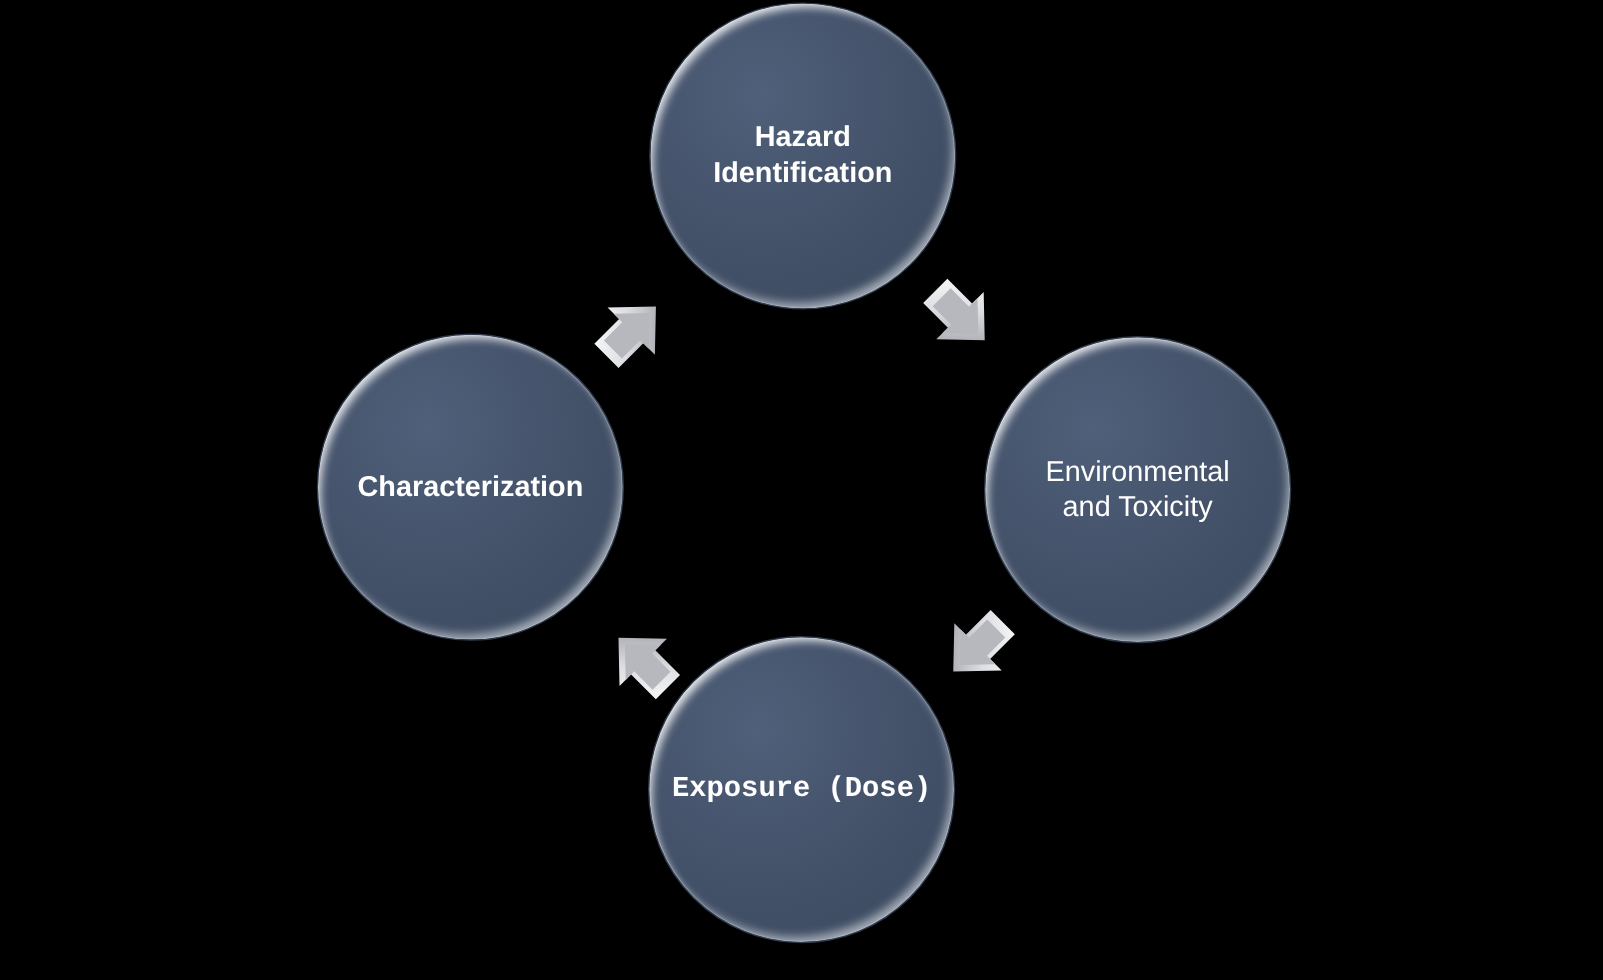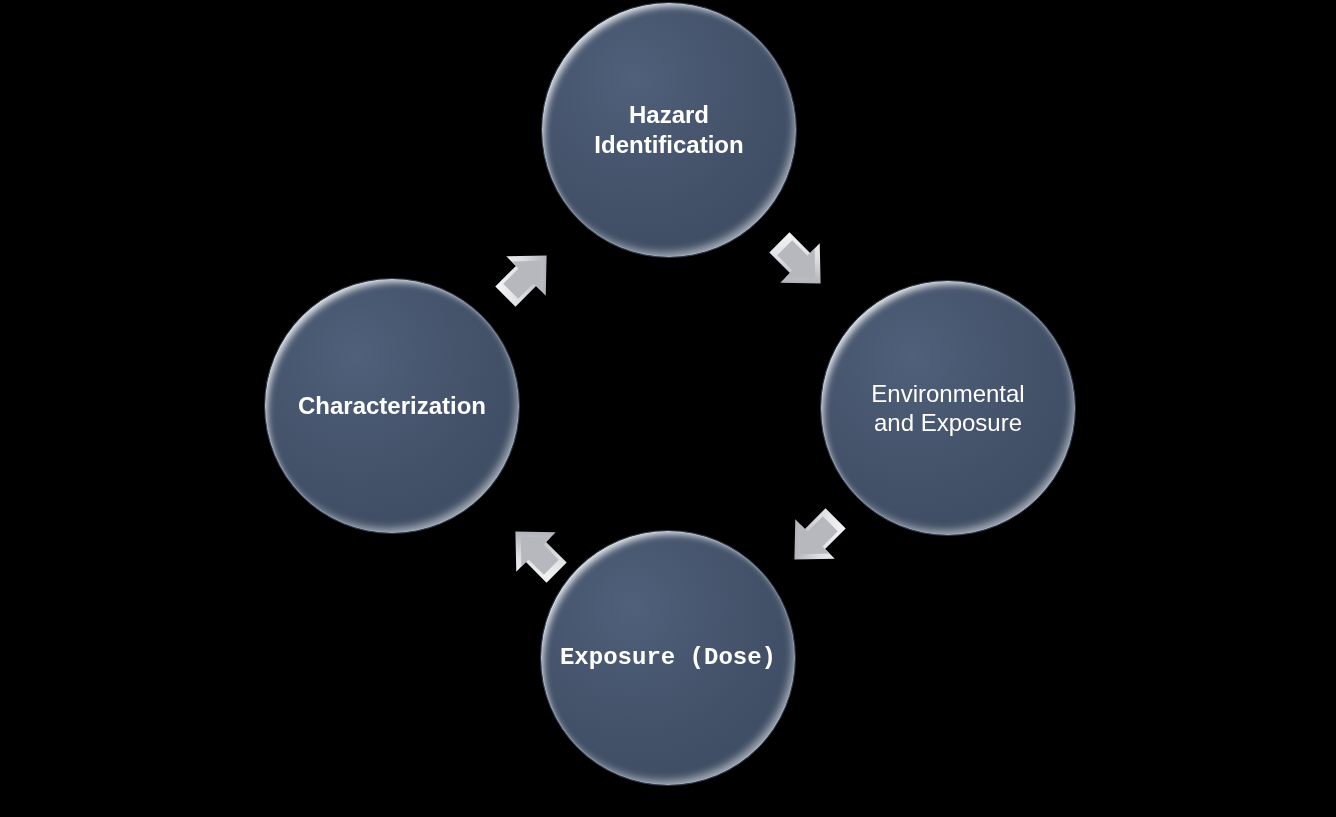--- a/index.html
+++ b/index.html
@@ -79,21 +79,21 @@
   <div class="cycle-node" style="left:541px;top:2px;">
     <div class="node-label">
       <span class="line">Hazard</span>
       <span class="line">Identification</span>
     </div>
   </div>
 
   <div class="cycle-node" style="left:820px;top:280px;">
     <div class="node-label mixed" style="line-height:29px;">
       <span class="line">Environmental</span>
-      <span class="line">and Exposure</span>
+      <span class="line">and Toxicity</span>
     </div>
   </div>
 
   <div class="cycle-node" style="left:540px;top:530px;font-family:Liberation Mono, monospace;">
     <div class="node-label">
       <span class="line">Exposure (Dose)</span>
     </div>
   </div>
 
   <div class="cycle-node" style="left:264px;top:278px;">

